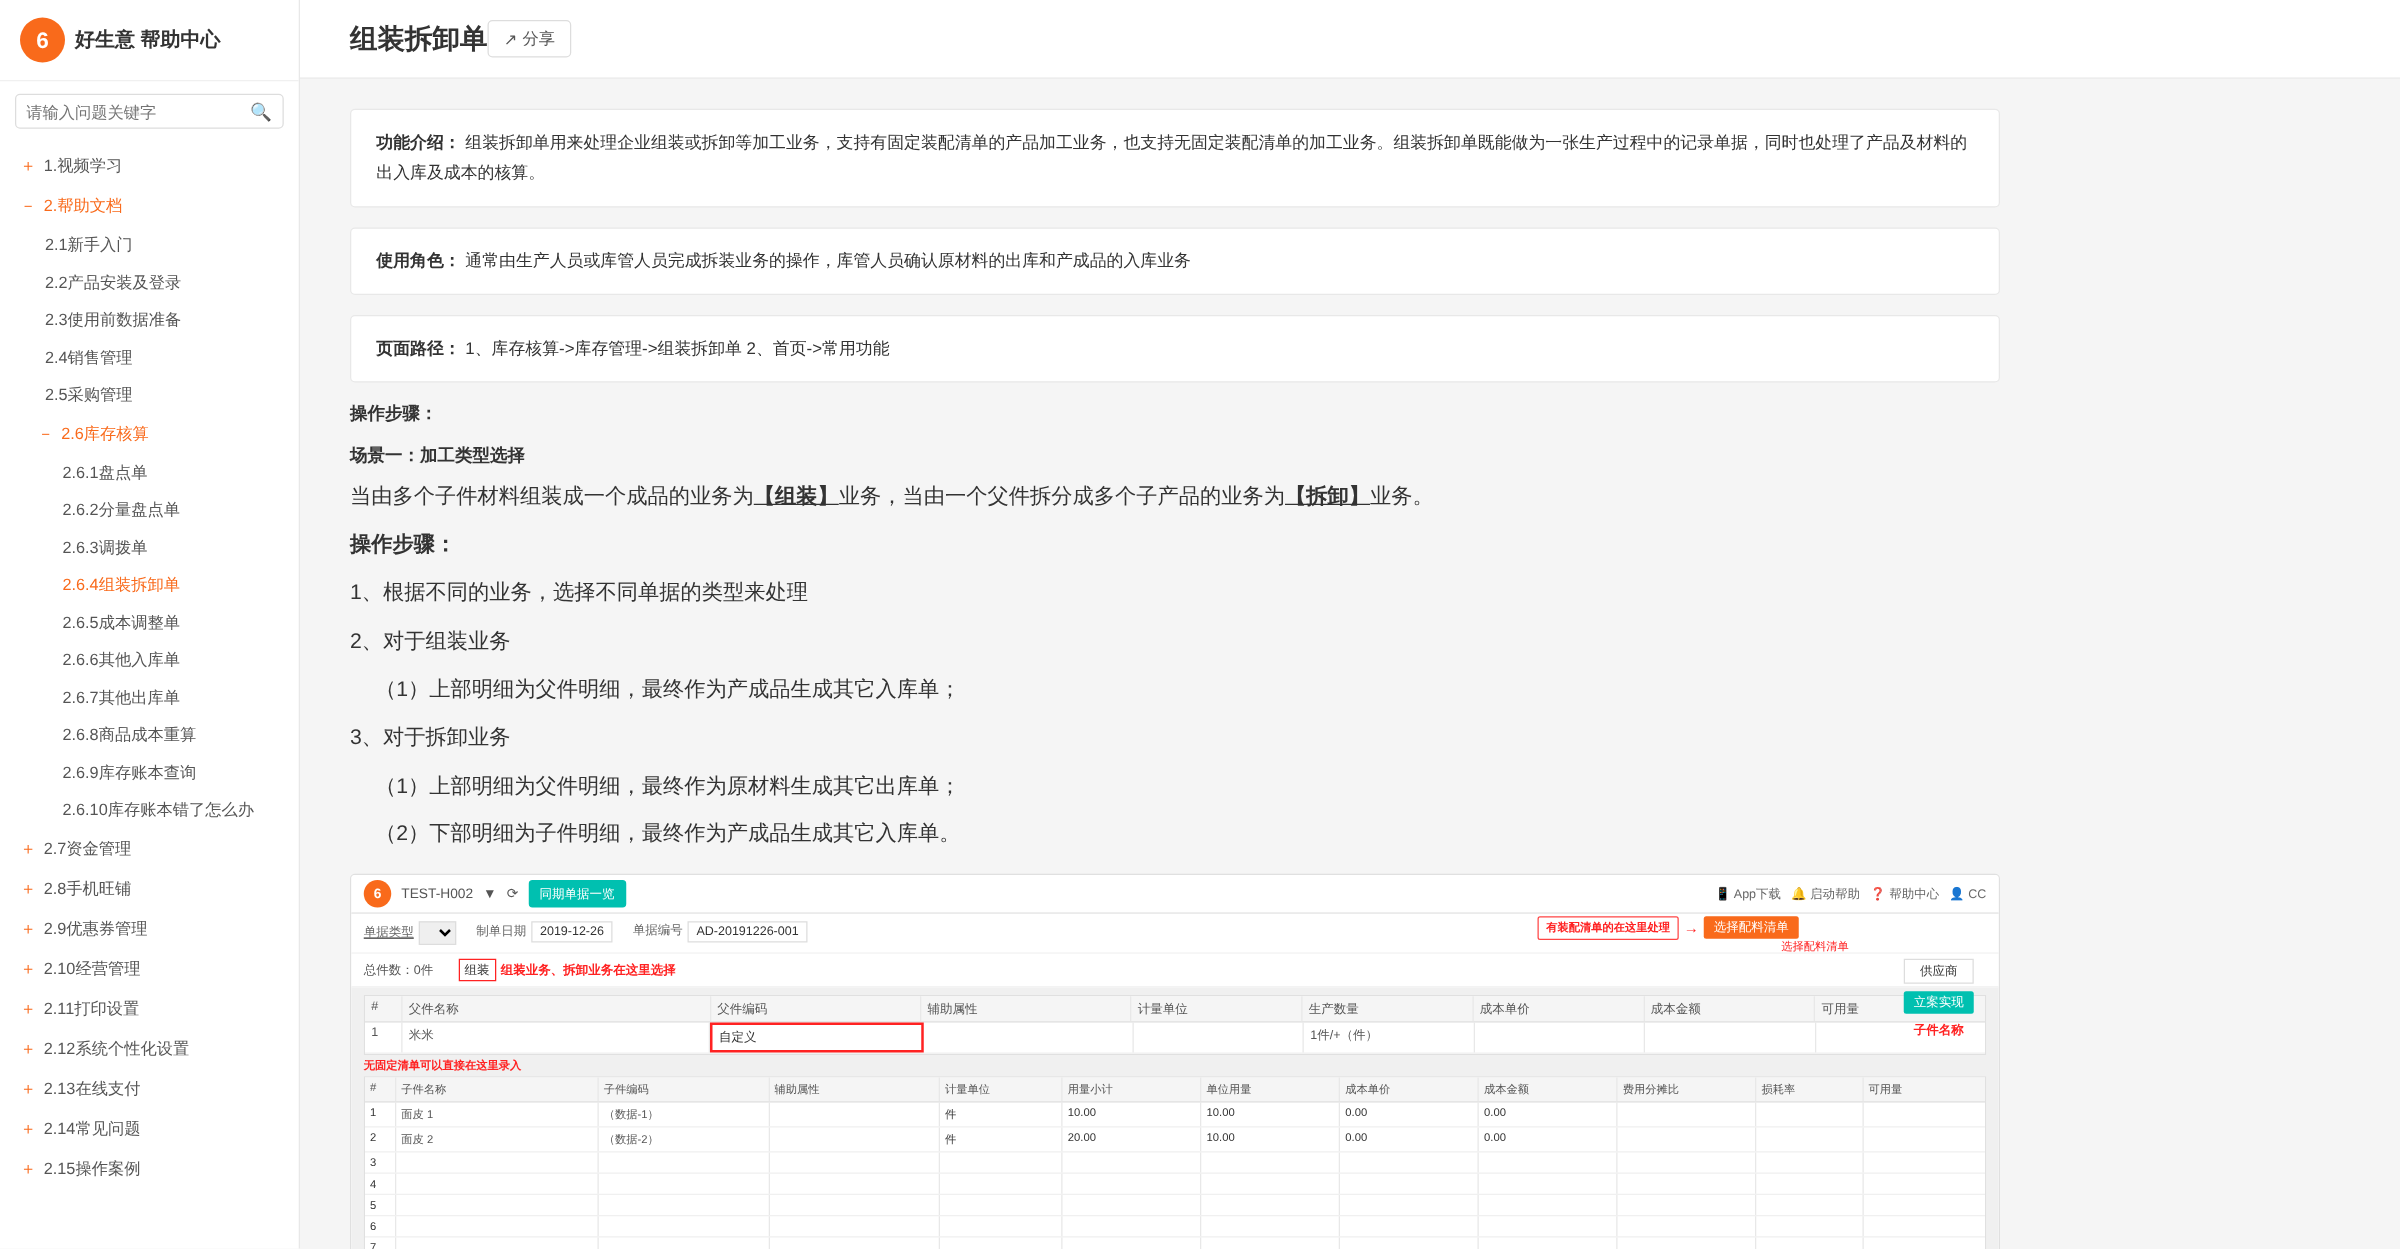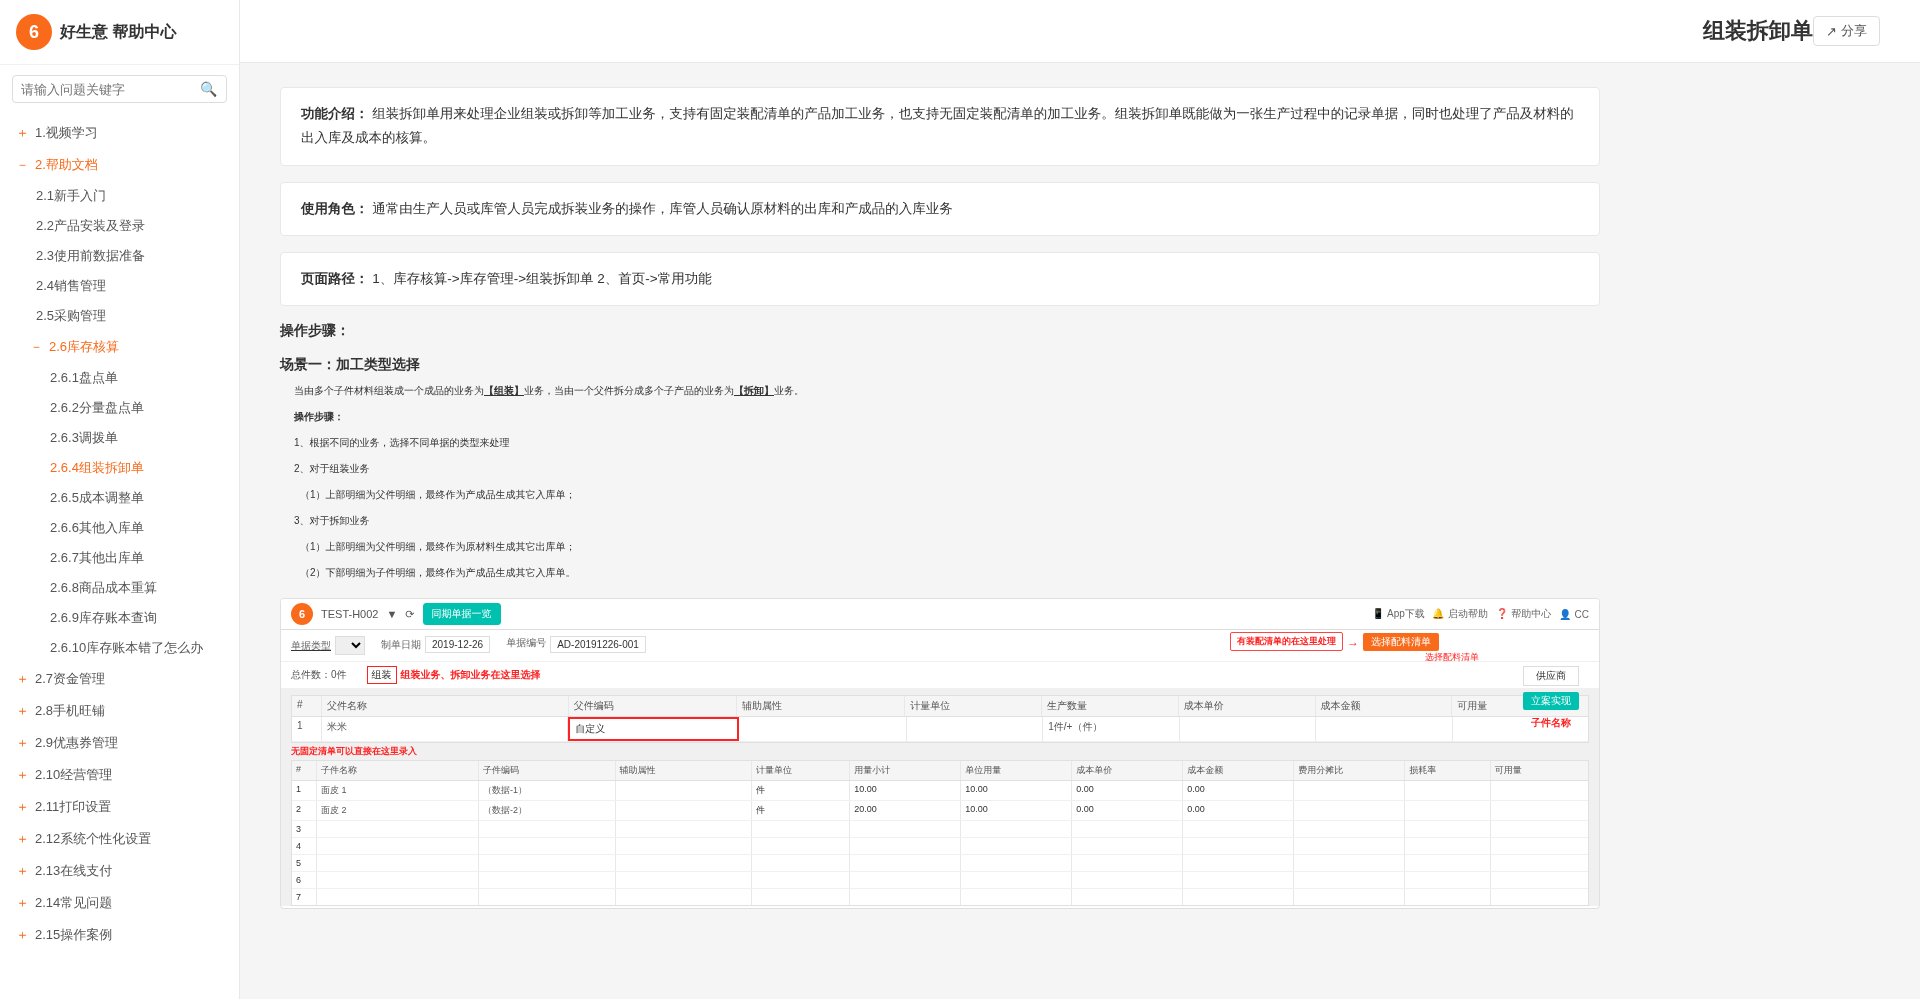--- a/index.html
+++ b/index.html
@@ -72,21 +72,21 @@
       background: #f5f5f5;
       padding: 0;
     }
 
     #content-header {
       background: #fff;
       padding: 16px 40px;
       border-bottom: 1px solid #e8e8e8;
       display: flex;
       align-items: center;
-      justify-content: flex-end;
+      justify-content: flex-start;
     }
     .page-title { font-size: 22px; font-weight: bold; color: #333; }
     .share-btn {
       display: flex; align-items: center; gap: 4px;
       border: 1px solid #ddd;
       border-radius: 4px;
       padding: 5px 12px;
       cursor: pointer;
       color: #555;
       font-size: 13px;
@@ -116,21 +116,21 @@
       color: #333;
     }
 
     .scenario-title {
       font-weight: bold;
       font-size: 14px;
       margin: 16px 0 8px 0;
       color: #333;
     }
 
-    .step-text { margin: 8px 14px; font-size: 10px; line-height: 1.8; }
+    .step-text { margin: 8px 0; font-size: 17px; line-height: 1.8; }
     .step-text.indent { margin-left: 20px; }
 
     
     .screenshot-container {
       margin-top: 16px;
       background: #fff;
       border: 1px solid #e0e0e0;
       border-radius: 4px;
       overflow: hidden;
     }

